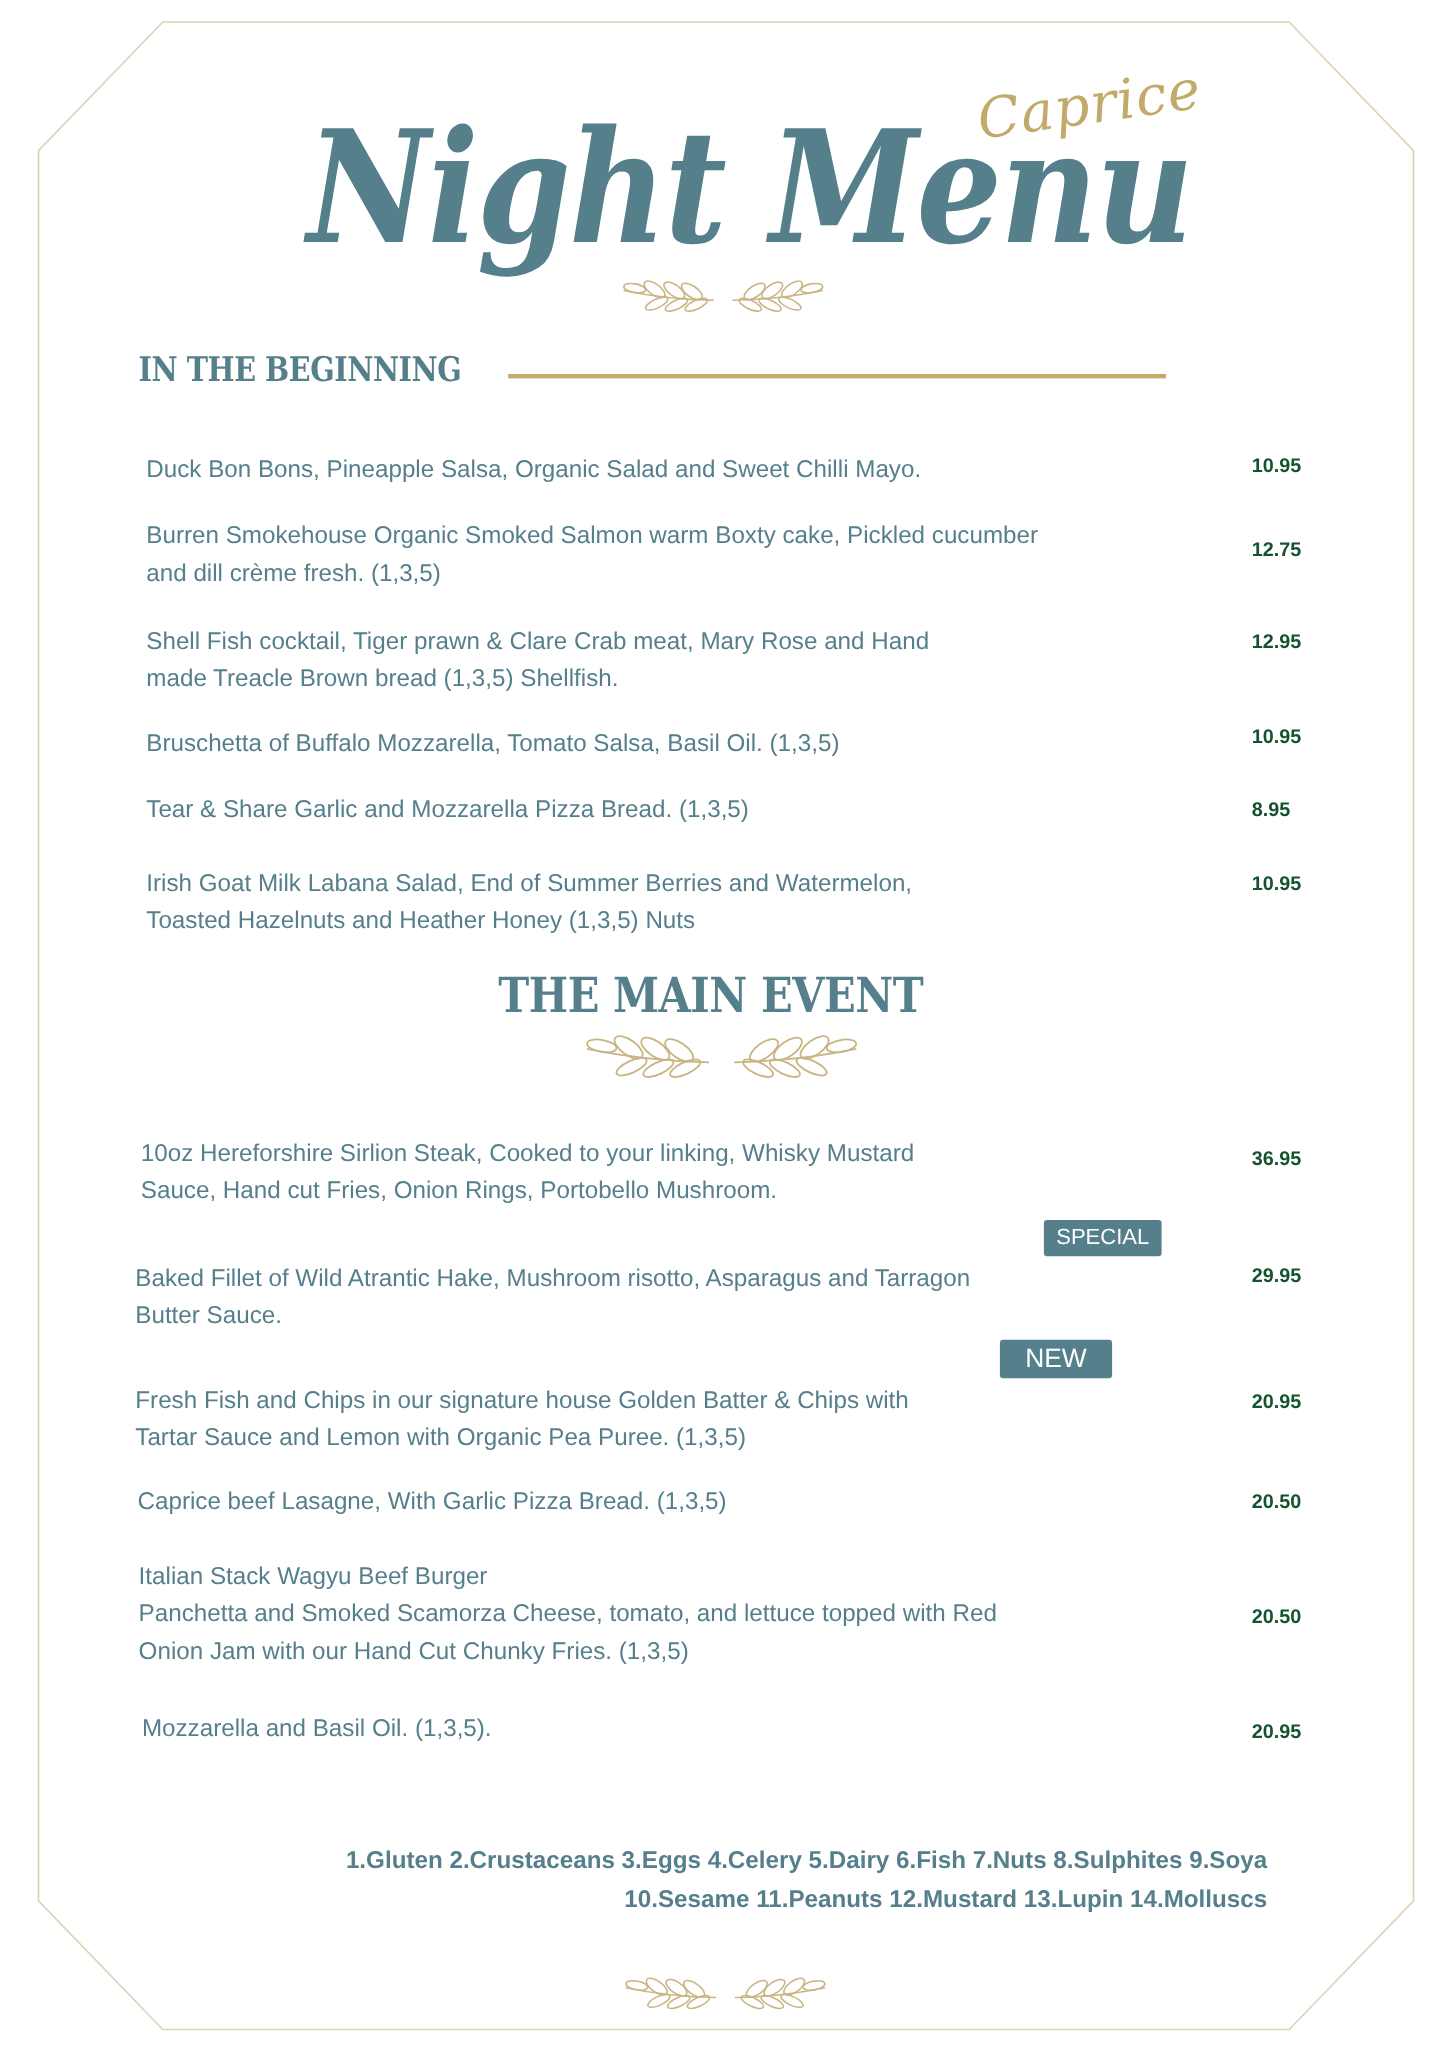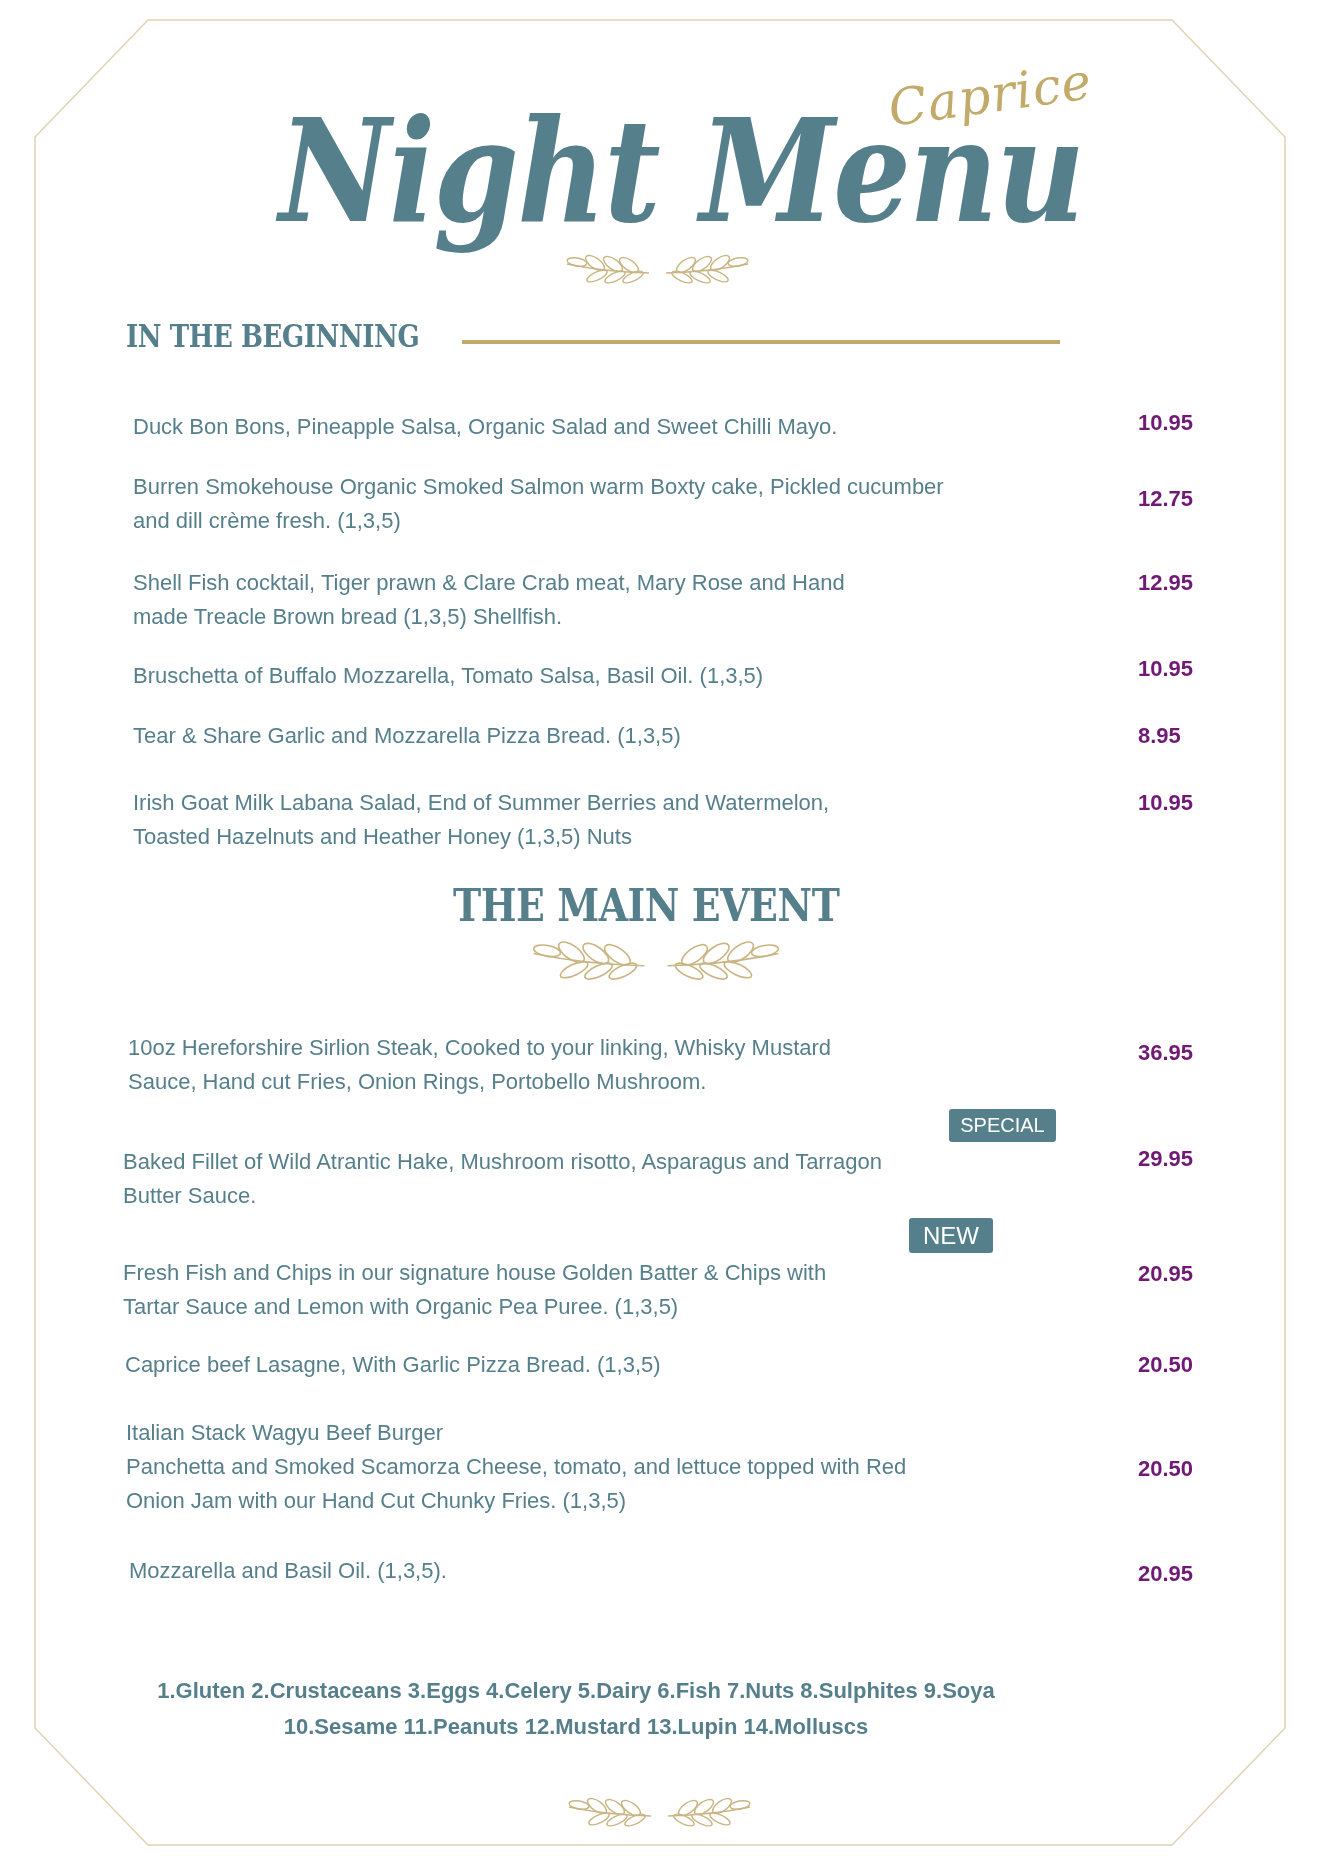--- a/index.html
+++ b/index.html
@@ -12,24 +12,24 @@
      font-size:142px; line-height:150px; color:#567f8c; letter-spacing:-2px;
      transform-origin:0 0; transform:scaleX(0.86); white-space:nowrap; }
   .caprice { left:893px; top:80px; font-family:"DejaVu Serif", serif; font-style:italic;
      font-size:50px; color:#c2aa6a; transform:rotate(-8deg); transform-origin:0 100%; letter-spacing:1px; }
   .laurel { position:absolute; }
   .section-h { font-family:"DejaVu Serif", serif; font-weight:bold; color:#567f8c; }
   .sec1-h { left:126px; top:318px; font-size:31px; transform-origin:0 0; transform:scaleX(0.84); letter-spacing:-0.5px; }
   .rule { position:absolute; left:462px; top:340px; width:598px; height:4px; background:#c2aa6a; }
   .sec2-h { left:453px; top:880px; font-size:44px; transform-origin:0 0; transform:scaleX(0.86); letter-spacing:-0.5px; }
   .item { position:absolute; font-size:22px; line-height:34px; color:#567f8c; white-space:nowrap; }
-  .price { position:absolute; left:1138px; font-size:22px; font-weight:bold; color:#701a75; line-height:34px; }
+  .price { position:absolute; left:1138px; font-size:18px; font-weight:bold; color:#14532d; line-height:34px; }
   .badge { position:absolute; background:#567f8c; color:#ffffff; border-radius:3px;
      font-size:20px; display:flex; align-items:center; justify-content:center; }
-  .allergens { position:absolute; left:0; width:1152px; text-align:center; font-weight:bold; font-size:22px;
+  .allergens { position:absolute; left:0; width:1152px; text-align:right; font-weight:bold; font-size:22px;
      color:#567f8c; line-height:30px; }
 </style>
 </head>
 <body>
 
 <svg class="frame" viewBox="0 0 1320 1865" width="1320" height="1865">
   <polygon points="148,20 1172,20 1285,137 1285,1728 1172,1845 148,1845 35,1728 35,137" fill="none" stroke="#e0d2b4" stroke-width="1.5"></polygon>
 </svg>
 
 <div class="abs title">
@@ -123,21 +123,21 @@
 </div>
 <div class="price" style="top:1036px">36.95</div>
 
 <div class="badge" style="left:949px;top:1109px;width:107px;height:33px">SPECIAL</div>
 <div class="item" style="left:123px;top:1145px">
   <div>Baked Fillet of Wild Atrantic Hake, Mushroom risotto, Asparagus and Tarragon</div>
   <div>Butter Sauce.</div>
 </div>
 <div class="price" style="top:1142px">29.95</div>
 
-<div class="badge" style="left:909px;top:1218px;width:84px;height:35px;font-size:24px">NEW</div>
+<div class="badge" style="left:909px;top:1218px;width:102px;height:35px;font-size:24px">NEW</div>
 <div class="item" style="left:123px;top:1256px">
   <div>Fresh Fish and Chips in our signature house Golden Batter &amp; Chips with</div>
   <div>Tartar Sauce and Lemon with Organic Pea Puree. (1,3,5)</div>
 </div>
 <div class="price" style="top:1257px">20.95</div>
 
 <div class="item" style="left:125px;top:1348px">
   <div>Caprice beef Lasagne, With Garlic Pizza Bread. (1,3,5)</div>
 </div>
 <div class="price" style="top:1348px">20.50</div>

